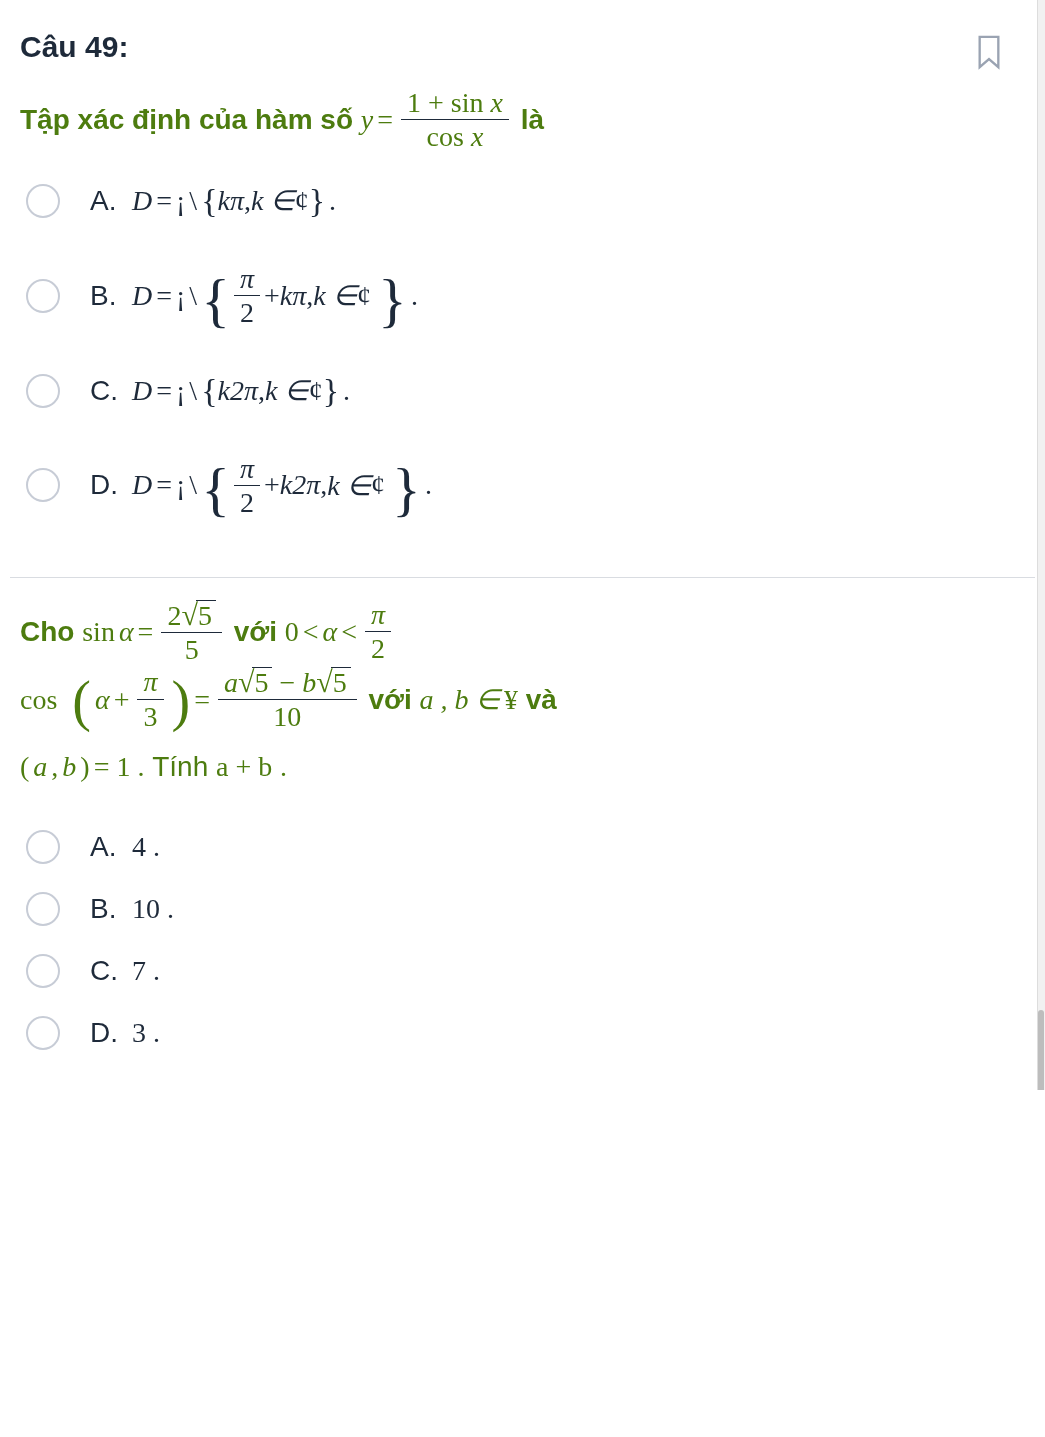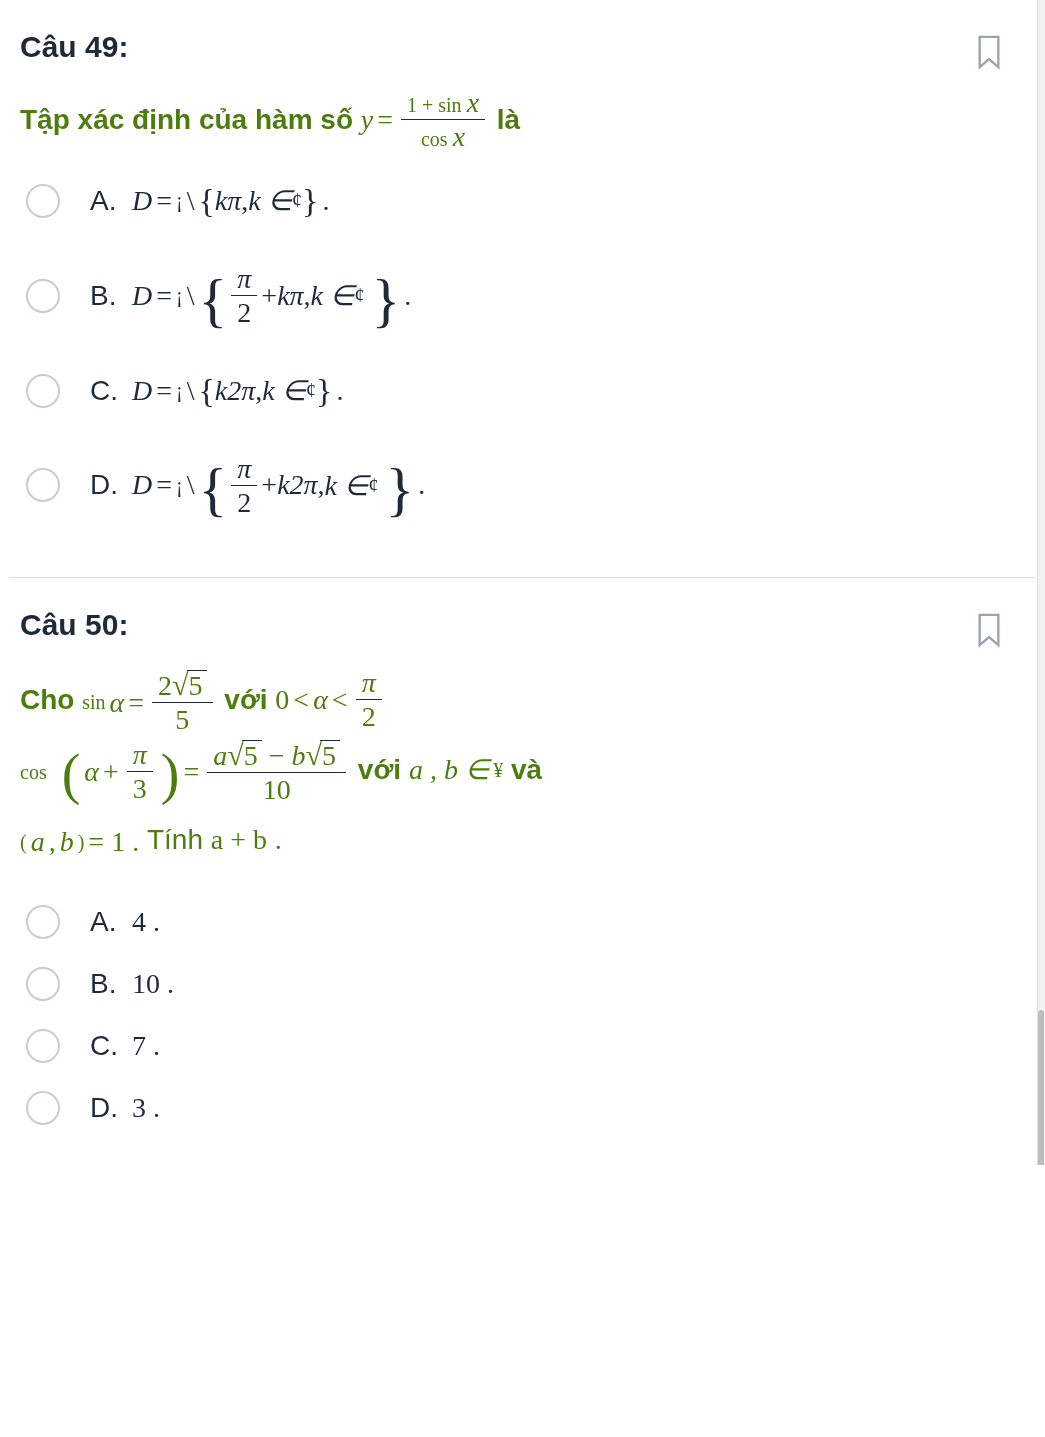--- a/index.html
+++ b/index.html
@@ -13,21 +13,21 @@
   .page { width: 1045px; padding: 0; position: relative; }
   .scroll-edge { position:absolute; right:0; top:0; width:8px; height:1437px; background:#f1f1f1; border-left:1px solid #ddd; }
   .scroll-thumb { position:absolute; right:1px; top:1010px; width:6px; height:320px; background:#bdbdbd; border-radius:3px; }
   .qblock { padding: 20px 36px 30px 20px; }
   .divider { height:1px; background:#d9dce1; margin: 20px 10px 0 10px; }
   .qheader { display:flex; justify-content:space-between; align-items:flex-start; }
   .qtitle { font-weight:700; font-size:30px; color:#1e2a3a; margin:10px 0 24px 0; }
   .bookmark-btn { background:none; border:none; cursor:pointer; padding:6px; margin-top:8px; }
   .bookmark-btn svg { width:28px; height:36px; stroke:#9aa3b2; stroke-width:2; fill:none; }
   .prompt { font-size:28px; font-weight:700; color:#4d7c0f; line-height:1.9; margin-bottom:30px; }
-  .mtext-up { font-family: 'Times New Roman', Times, serif; font-style:normal; font-weight:400; font-size:20px; }
+  .mtext-up { font-family: 'Times New Roman', Times, serif; font-style:normal; font-weight:400; font-size:28px; }
   .choices { display:flex; flex-direction:column; gap:44px; margin:8px 0 10px 0; }
   .choice { display:flex; align-items:center; gap:30px; padding-left:6px; }
   .radio {
     width:34px; height:34px; border-radius:50%;
     border:2px solid #c7ccd6; background:#fff; flex:0 0 auto;
     cursor:pointer;
   }
   .clabel { font-size:28px; color:#1e2a3a; display:flex; align-items:center; gap:14px; white-space:nowrap; }
   .cletter { font-weight:400; font-size:28px; font-family: Arial, sans-serif; min-width:28px; }
   .math { font-family: 'Times New Roman', Times, serif; font-size:28px; font-weight:400; display:inline-flex; align-items:center; gap:4px; }
@@ -181,30 +181,20 @@
             <span>  .</span>
           </span>
         </div>
       </div>
     </div>
   </div>
 
   <div class="divider"></div>
 
   <div class="qblock">
-    <div class="qheader">
-      <div class="qtitle">Câu 50:</div>
-      <button class="bookmark-btn">
-        <span>
-          <svg viewBox="0 0 24 30">
-              <path d="M4 2 H20 V28 L12 21 L4 28 Z"></path>
-            </svg>
-        </span>
-      </button>
-    </div>
 
     <div class="prompt" style="line-height:2.4;">
       
       <span>Cho </span>
       <span class="math">
         <span class="mtext-up">sin</span>
         <span class="it">α</span>
         <span>  =  </span>
         <span class="frac">
           <span class="num">

